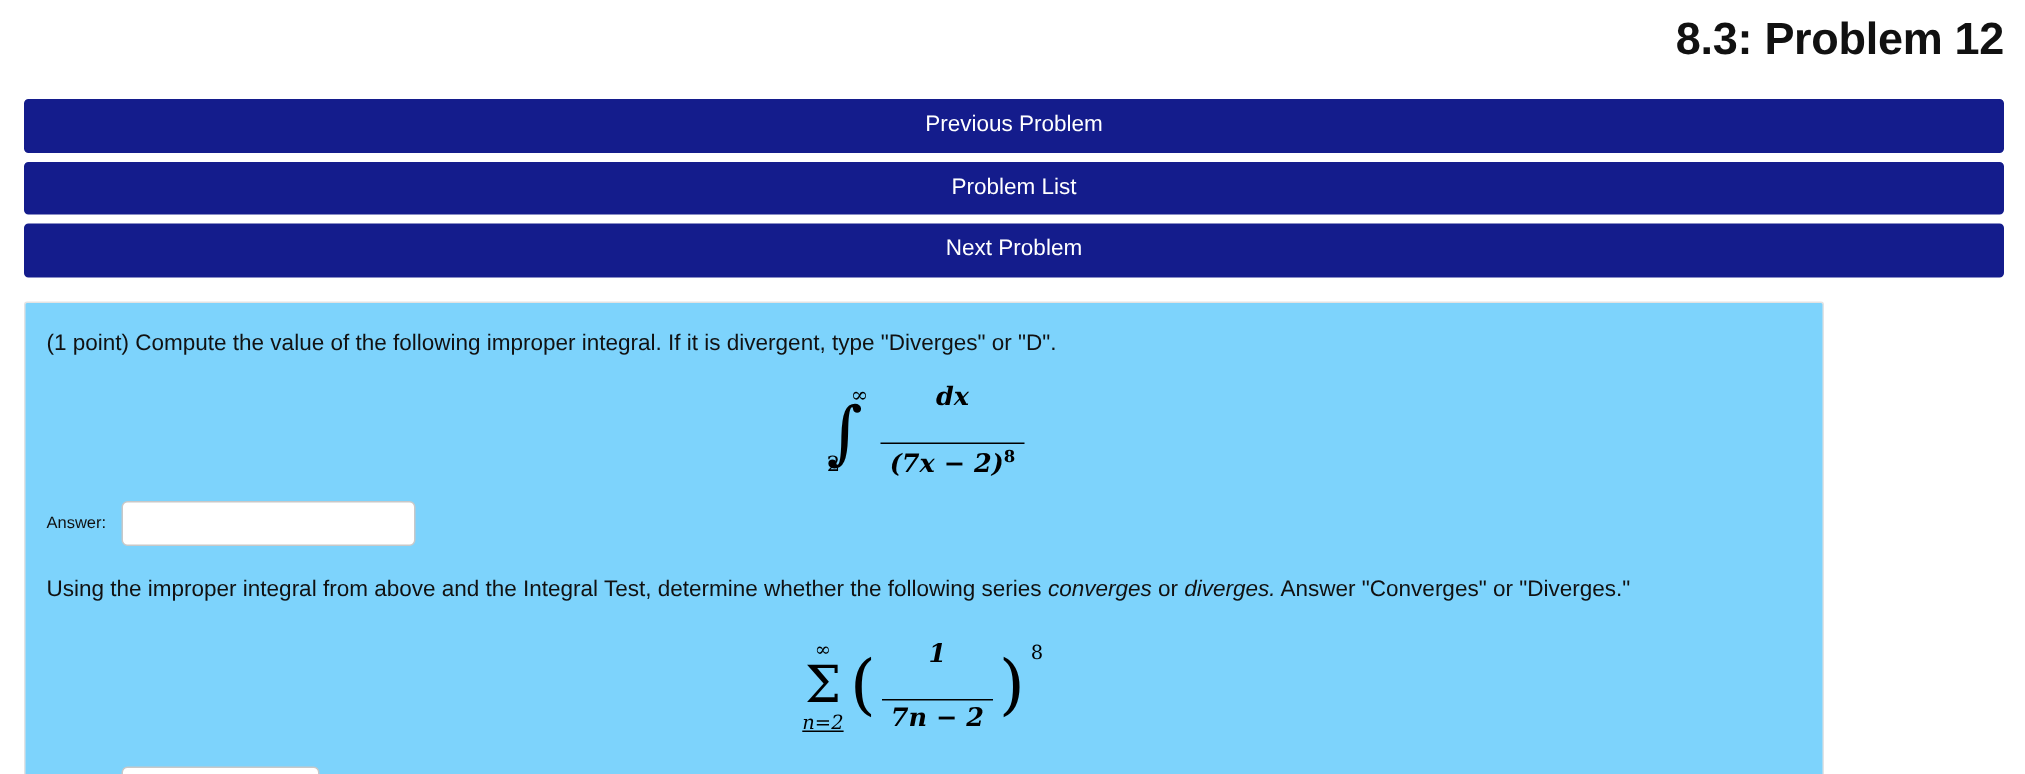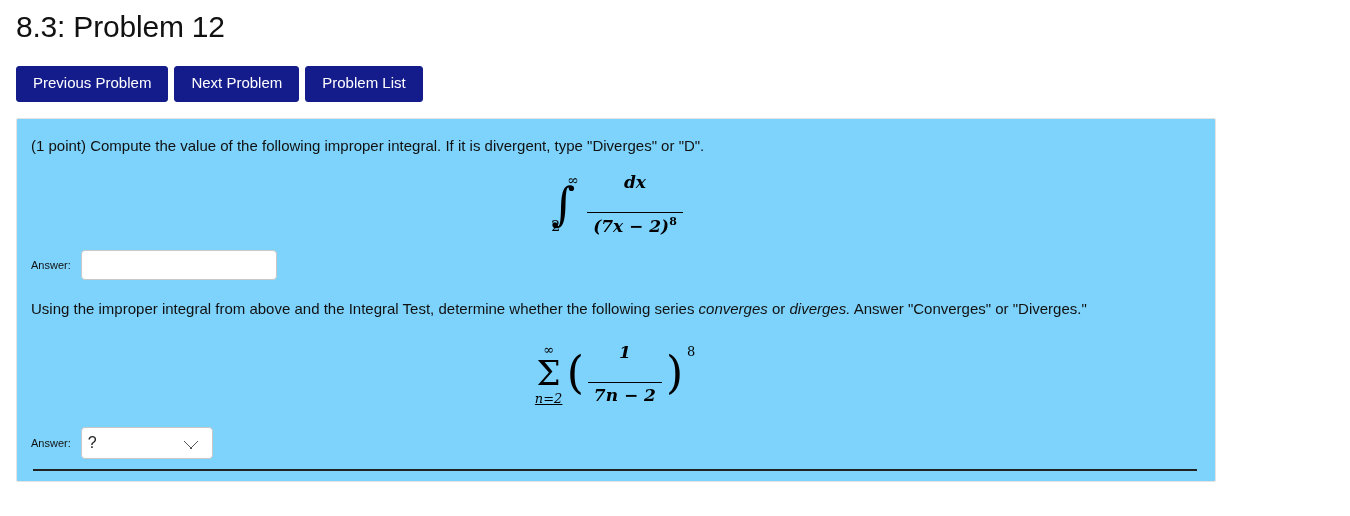--- a/index.html
+++ b/index.html
@@ -16,29 +16,31 @@
   }
   .page {
     position: relative;
     width: 1350px;
     height: 516px;
     box-sizing: border-box;
     padding: 0 14px;
   }
   .page-title {
     font-size: 30px;
-    font-weight: normal;
+    font-weight: bold;
     margin: 10px 0 0 2px;
     letter-spacing: -0.2px;
     color: #111111;
+    text-align: right;
   }
   .nav-buttons {
     margin: 22px 0 0 2px;
     display: flex;
     gap: 6px;
+    flex-direction: column;
   }
   .nav-button {
     background: #141c8c;
     color: #ffffff;
     border: 1px solid #141c8c;
     border-radius: 3px;
     font-size: 15px;
     font-family: "Liberation Sans", sans-serif;
     padding: 8px 16px 9px 16px;
     cursor: pointer;
@@ -228,22 +230,22 @@
 </style>
 </head>
 <body>
 
 <div class="page">
 
   <h1 class="page-title">8.3: Problem 12</h1>
 
   <div class="nav-buttons">
     <button class="nav-button">Previous Problem</button>
+    <button class="nav-button">Problem List</button>
     <button class="nav-button">Next Problem</button>
-    <button class="nav-button">Problem List</button>
   </div>
 
   <div class="problem-panel">
 
     <div class="prompt-text">(1 point) Compute the value of the following improper integral. If it is divergent, type "Diverges" or "D".</div>
 
     <div class="math-block">
       <span class="integral-row">
         <span class="int-sign">
           <span>∫</span>

